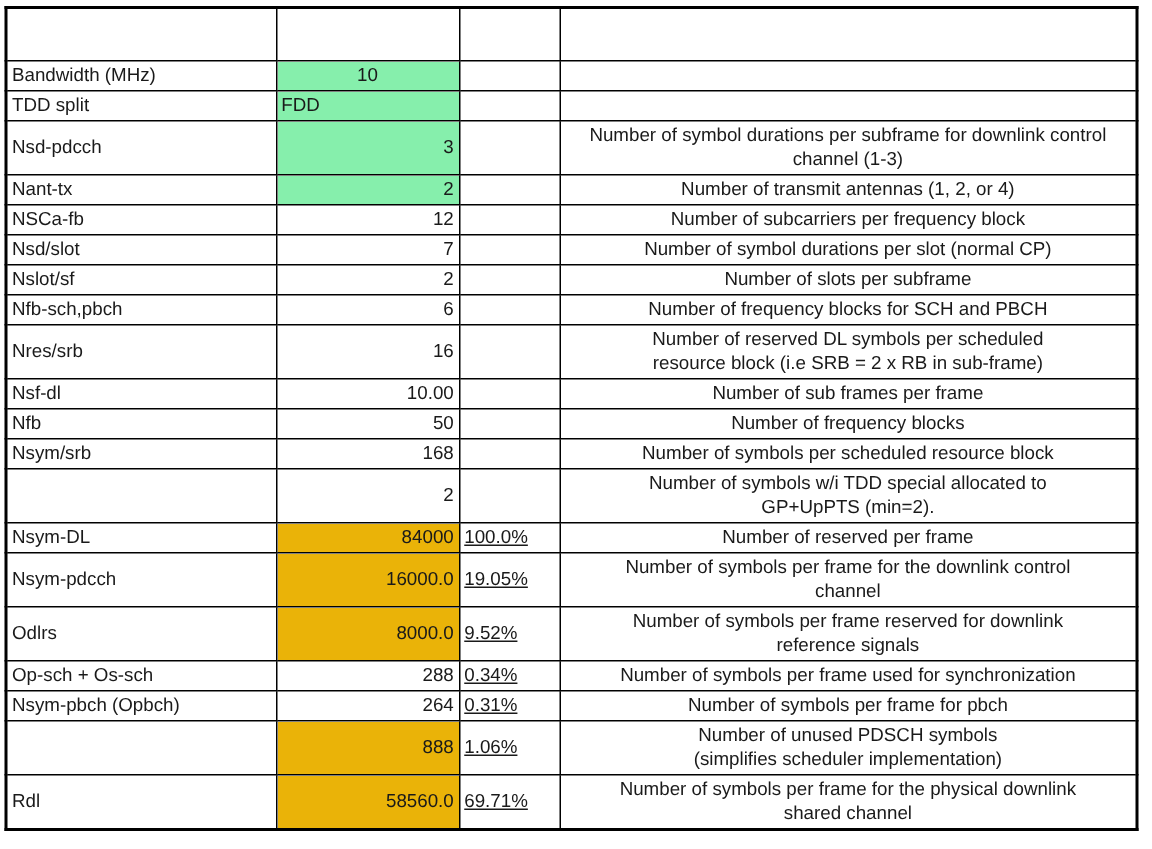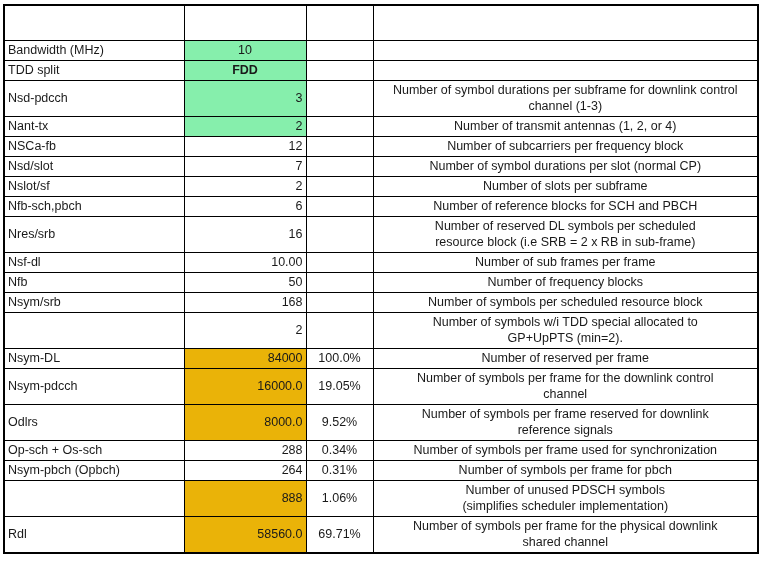--- a/index.html
+++ b/index.html
@@ -36,21 +36,21 @@
     overflow: hidden;
     white-space: pre-line;
   }
   col.c-label  { width: 180px; }
   col.c-value  { width: 122px; }
   col.c-pct    { width: 67px; }
   col.c-desc   { width: 385px; }
 
   td.label { text-align: left; }
   td.value { text-align: right; padding-right: 5px; }
-  td.pct   { text-align: center; padding-right: 5px; }
+  td.pct   { text-align: left; padding-right: 5px; text-decoration: underline; }
   td.desc  { text-align: center; padding-left: 5px; }
 
   td.c-yellow { background: #86efac; }
   td.c-green  { background: #eab308; }
 
   tr.r-head td { height: 31px; }
 </style>
 </head>
 <body>
 
@@ -70,21 +70,21 @@
           <td class="desc"></td>
         </tr>
         <tr class="r-r1">
           <td class="label">Bandwidth (MHz)</td>
           <td class="value c-yellow" style="text-align: center;">10</td>
           <td class="pct"></td>
           <td class="desc"></td>
         </tr>
         <tr class="r-r1">
           <td class="label">TDD split</td>
-          <td class="value c-yellow" style="text-align: center; font-weight: bold;">FDD</td>
+          <td class="value c-yellow" style="text-align: left;">FDD</td>
           <td class="pct"></td>
           <td class="desc"></td>
         </tr>
         <tr class="r-r2">
           <td class="label">Nsd-pdcch</td>
           <td class="value c-yellow">3</td>
           <td class="pct"></td>
           <td class="desc">Number of symbol durations per subframe for downlink control channel (1-3)</td>
         </tr>
         <tr class="r-r1">
@@ -108,21 +108,21 @@
         <tr class="r-r1">
           <td class="label">Nslot/sf</td>
           <td class="value">2</td>
           <td class="pct"></td>
           <td class="desc">Number of slots per subframe</td>
         </tr>
         <tr class="r-r1">
           <td class="label">Nfb-sch,pbch</td>
           <td class="value">6</td>
           <td class="pct"></td>
-          <td class="desc">Number of reference blocks for SCH and PBCH</td>
+          <td class="desc">Number of frequency blocks for SCH and PBCH</td>
         </tr>
         <tr class="r-r2">
           <td class="label">Nres/srb</td>
           <td class="value">16</td>
           <td class="pct"></td>
           <td class="desc">Number of reserved DL symbols per scheduled
 resource block (i.e SRB = 2 x RB in sub-frame)</td>
         </tr>
         <tr class="r-r1">
           <td class="label">Nsf-dl</td>

